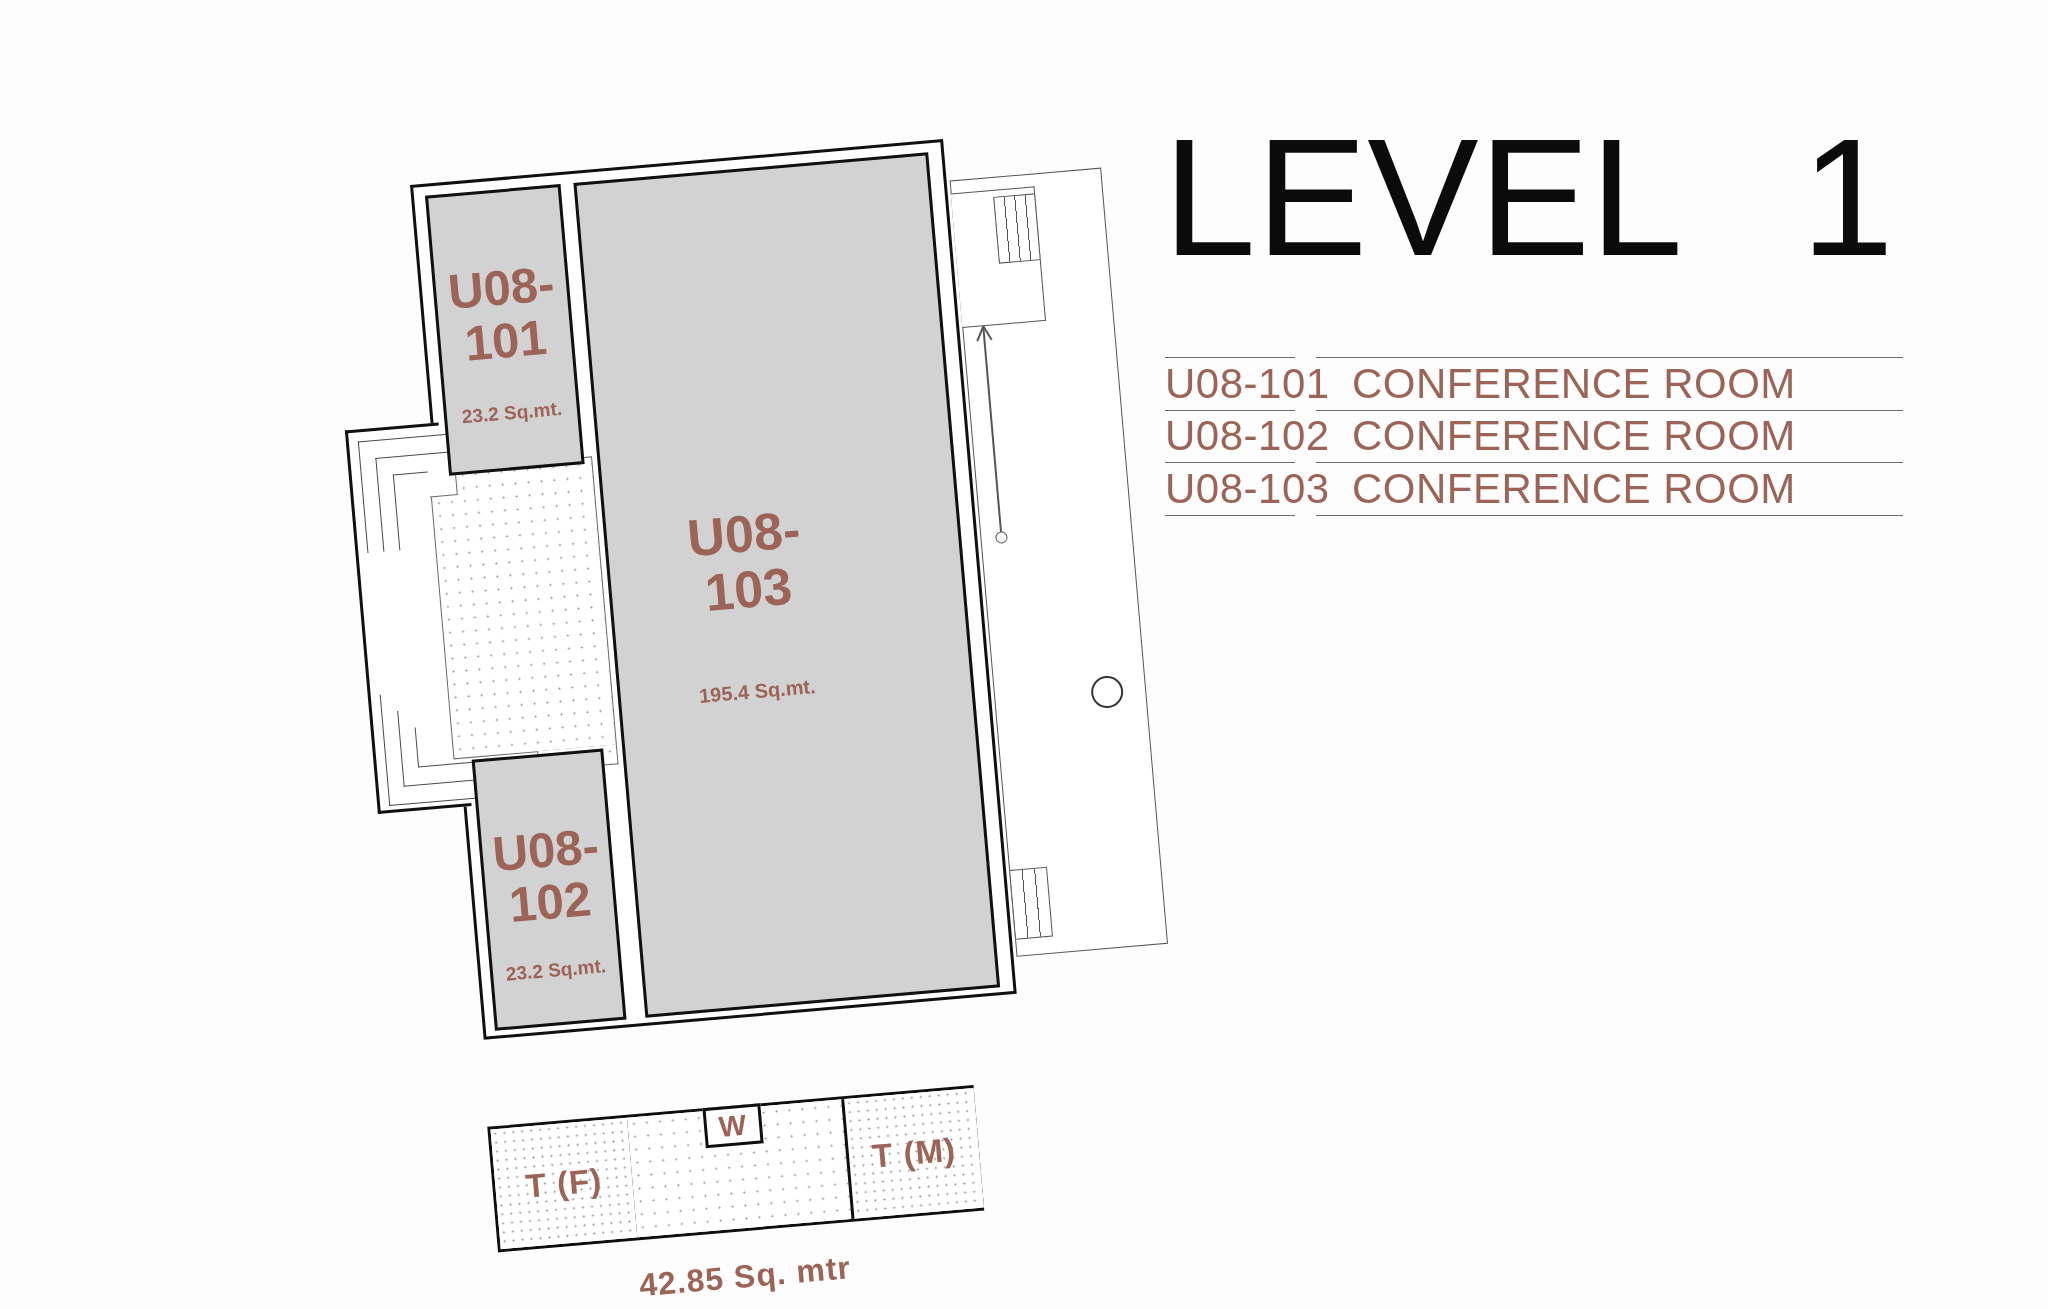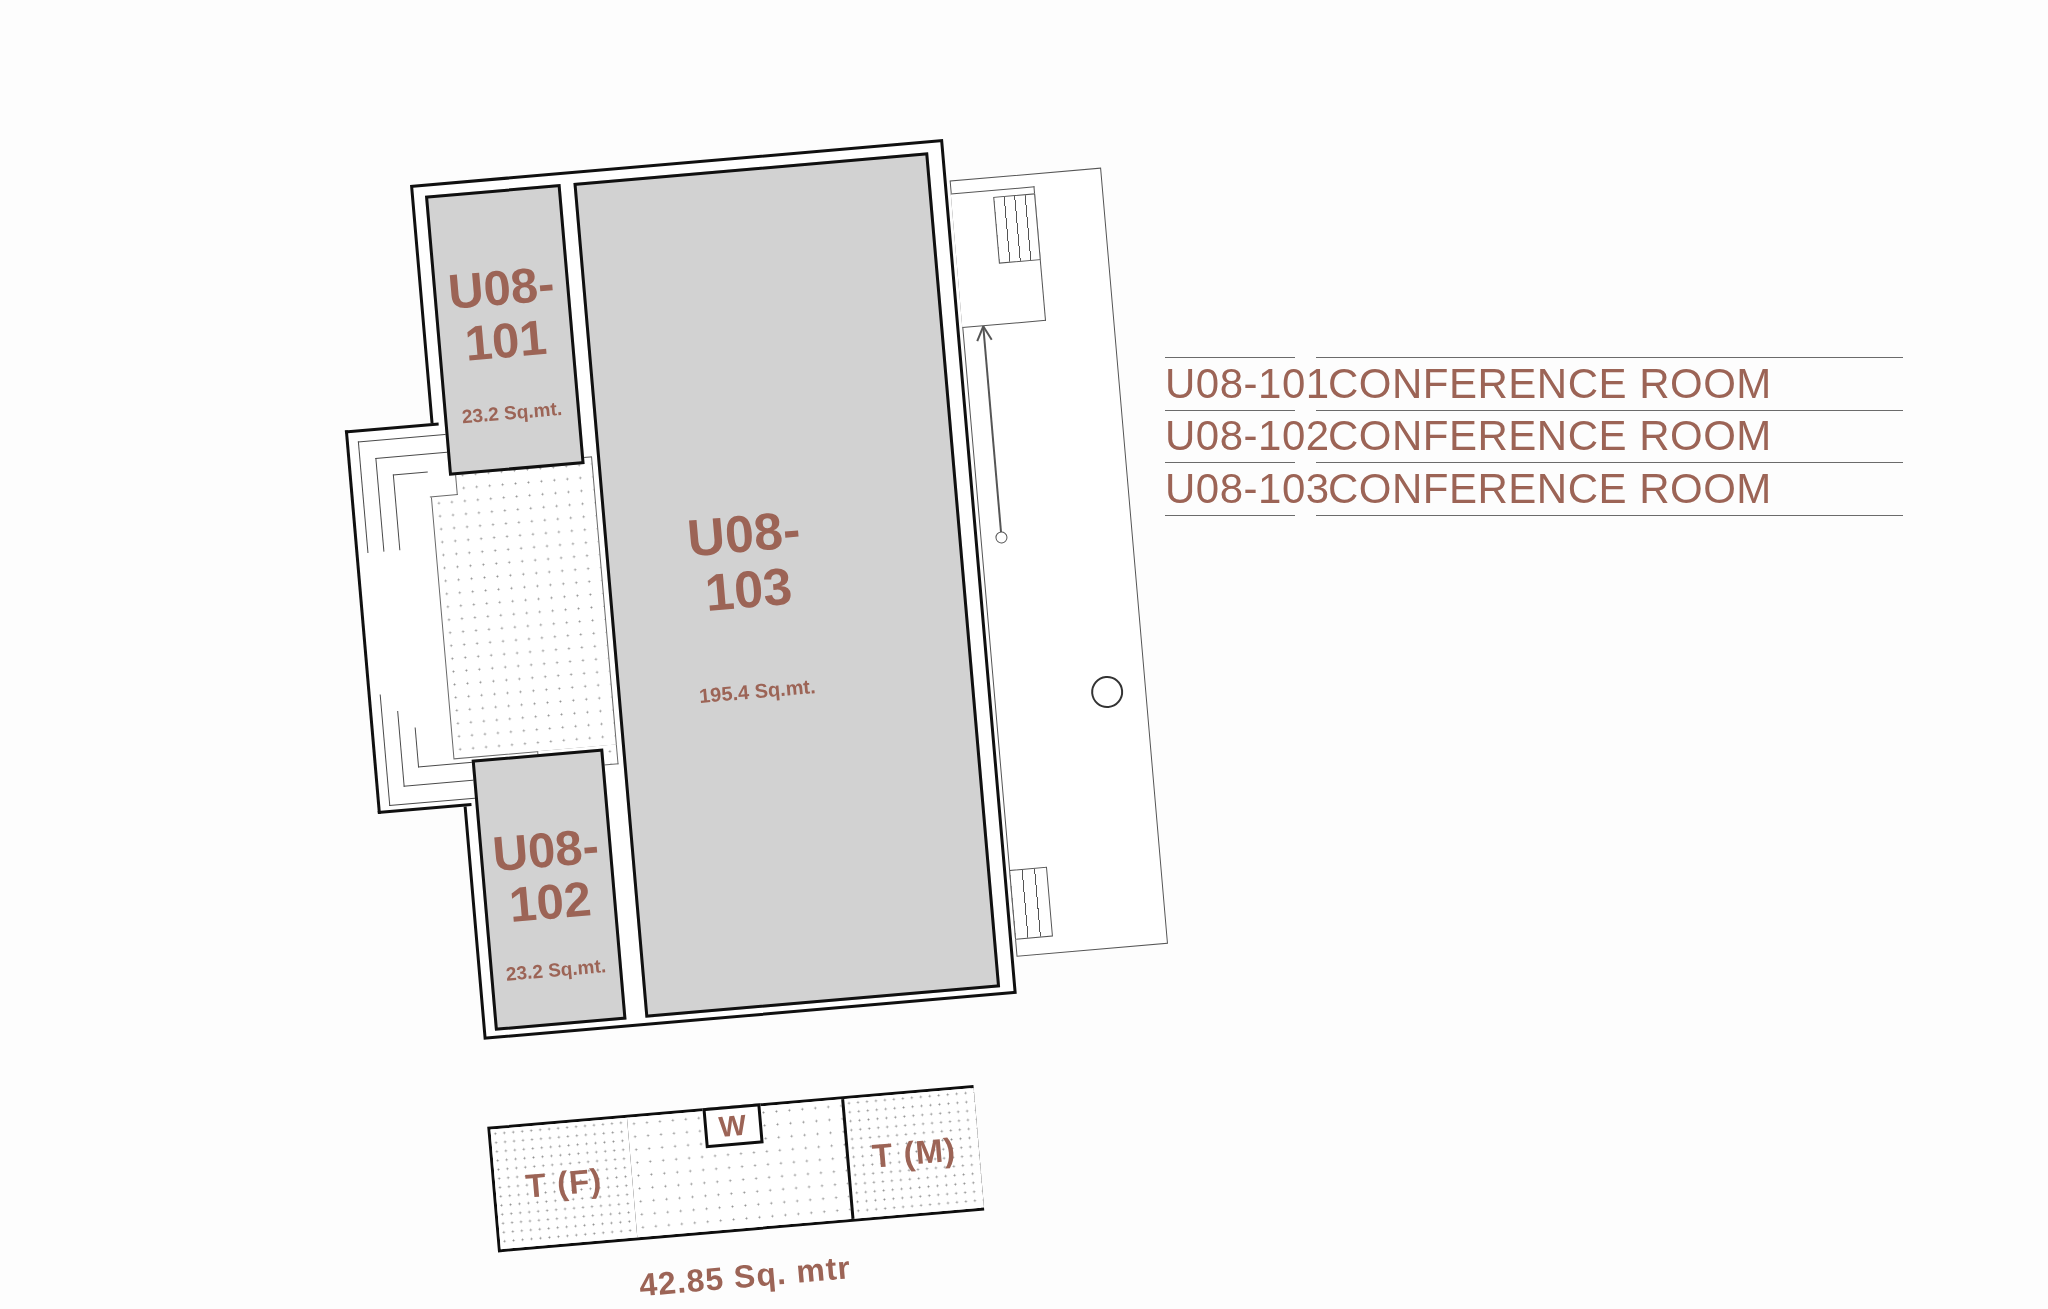--- a/index.html
+++ b/index.html
@@ -79,21 +79,21 @@
   .title{position:absolute;left:1163px;top:114px;font-size:167px;line-height:1;color:#0b0b0b;
          white-space:nowrap;}
   .title-num{display:inline-block;margin-left:118px;}
 
   .lg{position:absolute;left:1165px;top:357px;}
   .lg-row{display:flex;}
   .lg-c1,.lg-c2{border-top:1px solid #6b6b6b;height:52.5px;display:flex;align-items:center;
                 color:#9c6456;font-size:42px;letter-spacing:0.5px;white-space:nowrap;box-sizing:border-box;}
   .lg-c1{width:130px;}
   .lg-gap{width:21px;}
-  .lg-c2{width:587px;padding-left:12px;}
+  .lg-c2{width:587px;padding-left:36px;}
   .lg-end .lg-c1,.lg-end .lg-c2{height:0;}
 </style>
 </head>
 <body>
 
 <div class="canvas">
 
   <div class="plan">
 
     <div class="abs bldg"></div>
@@ -144,20 +144,21 @@
         <span class="sec-label">T (M)</span>
       </div>
       <div class="abs wbox">
         <span class="sec-label">W</span>
       </div>
     </div>
     <div class="abs strip-caption">42.85 Sq. mtr</div>
 
   </div>
 
+  <div class="title"><span>LEVEL</span><span class="title-num">1</span></div>
 
   <div class="lg">
     <div class="lg-row">
       <div class="lg-c1">U08-101</div>
       <div class="lg-gap"></div>
       <div class="lg-c2">CONFERENCE ROOM</div>
     </div>
     <div class="lg-row">
       <div class="lg-c1">U08-102</div>
       <div class="lg-gap"></div>

